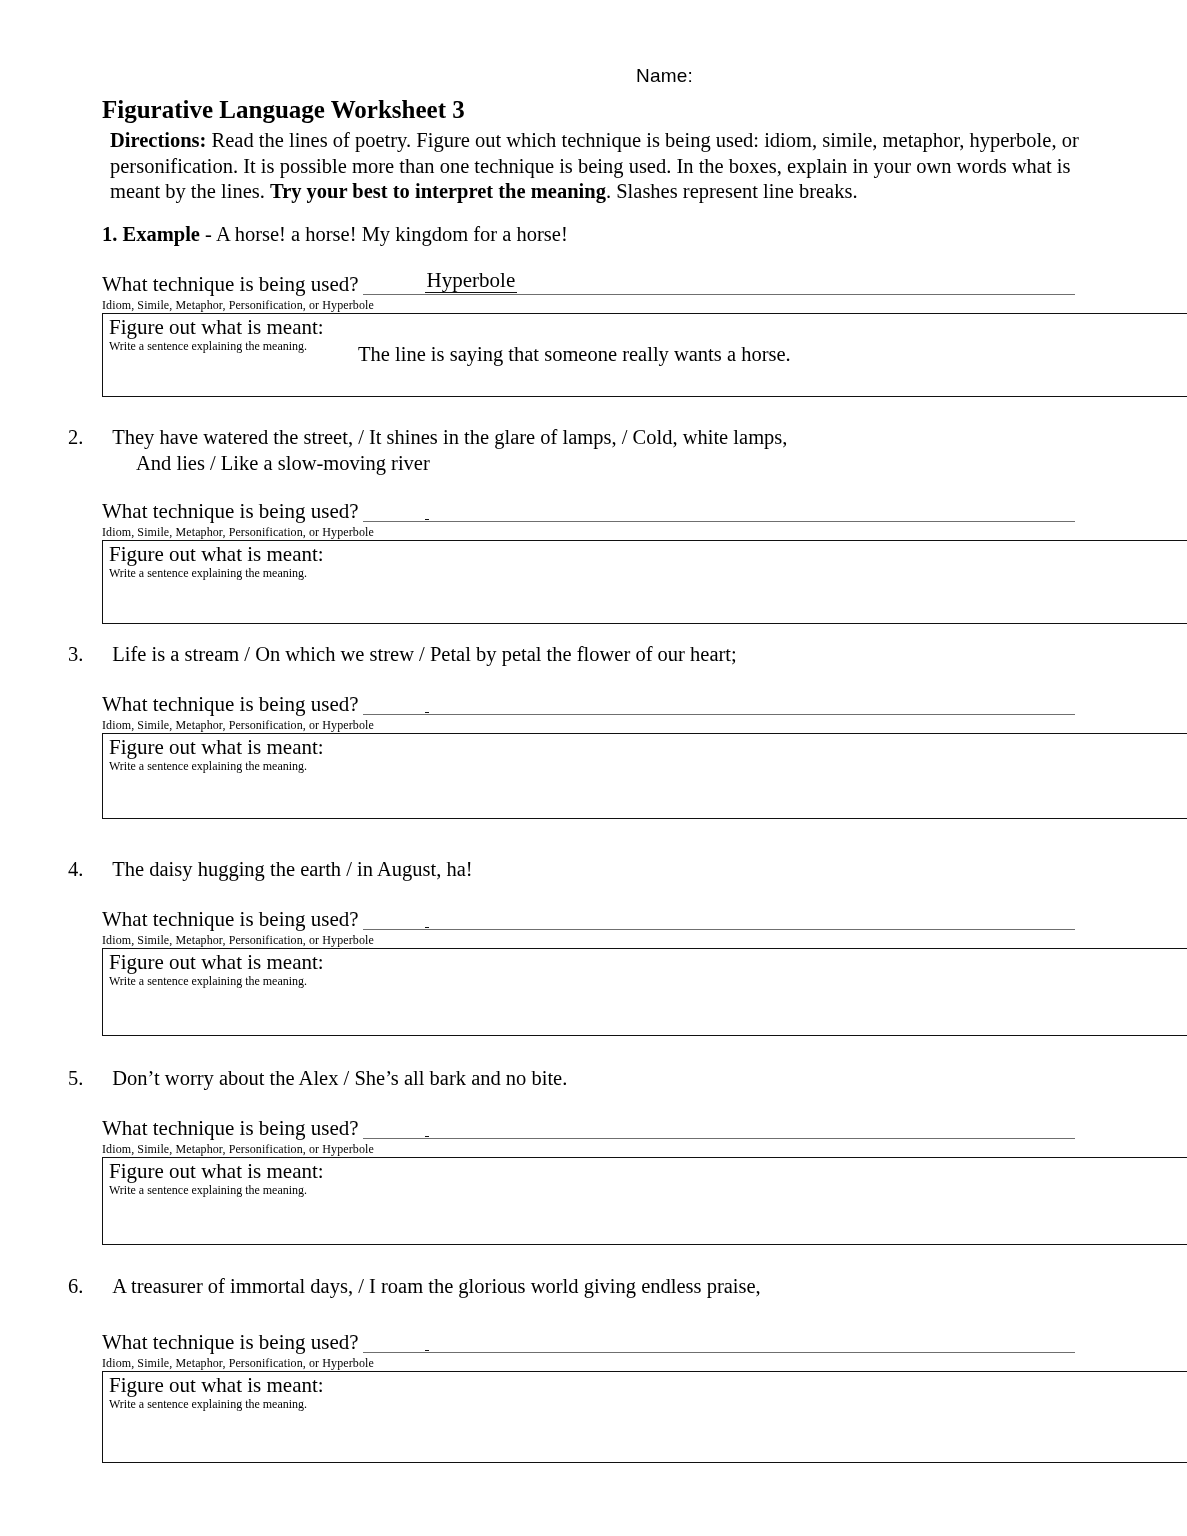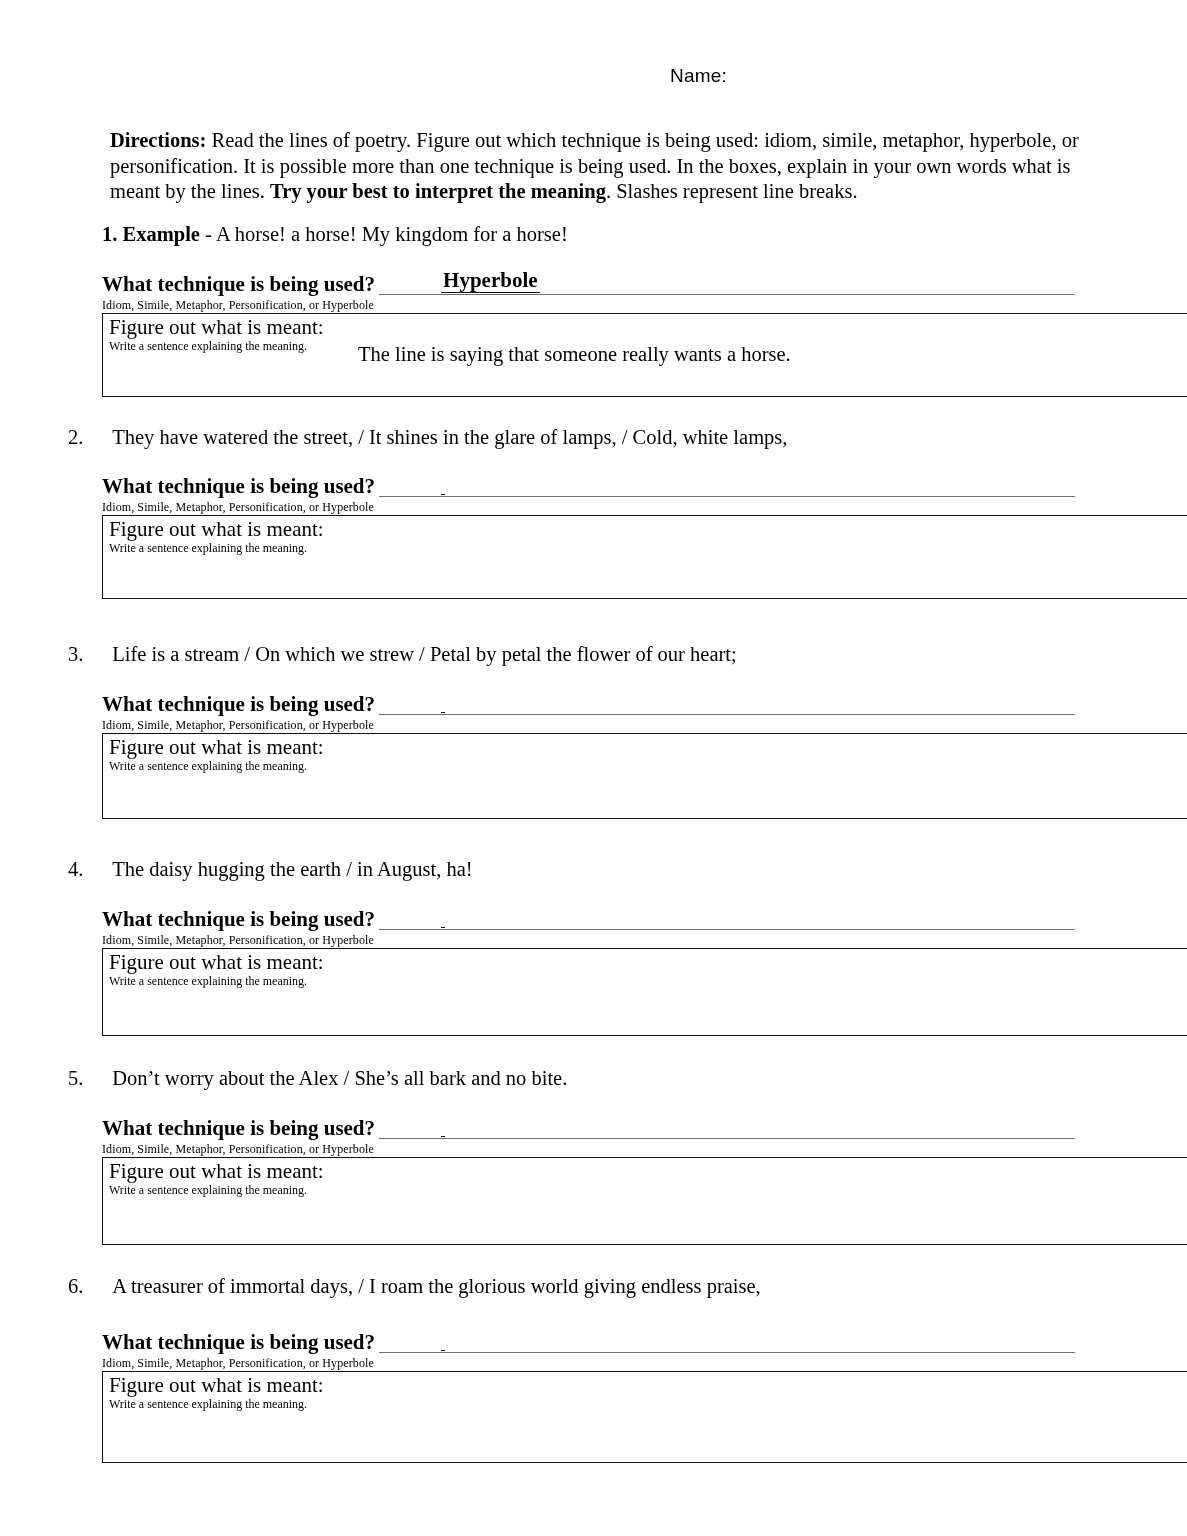--- a/index.html
+++ b/index.html
@@ -16,21 +16,21 @@
     width: 1187px;
     height: 1536px;
     background: #ffffff;
     overflow: hidden;
     box-sizing: border-box;
   }
 
   
   .name-row {
     position: absolute;
-    left: 670px;
+    left: 636px;
     top: 66px;
     width: 420px;
     display: flex;
     align-items: flex-end;
     font-family: "Liberation Sans", "DejaVu Sans", sans-serif;
   }
   .name-label {
     font-size: 19px;
     line-height: 1;
     letter-spacing: 0.2px;
@@ -94,21 +94,20 @@
   .poem .line2 {
     display: block;
     text-indent: 0;
   }
 
   
   .tech-row {
     display: flex;
     align-items: flex-end;
     width: 973px;
-    font-weight: bold;
   }
   .tech-q {
     font-size: 21px;
     line-height: 24px;
     white-space: nowrap;
     padding-bottom: 1px;
   }
   .tech-rule {
     flex: 1 1 auto;
     position: relative;
@@ -174,20 +173,21 @@
 </head>
 <body>
 
 <div class="page">
 
   <div class="name-row">
     <span class="name-label">Name:</span>
     <span class="name-blank">_____________________</span>
   </div>
 
+  <div class="title">Figurative Language Worksheet 3</div>
 
   <div class="directions">
     <b>Directions:</b><span> Read the lines of poetry.  Figure out which technique is being used: idiom, simile, metaphor, hyperbole, or personification.  It is possible more than one technique is being used.  In the boxes, explain in your own words what is meant by the lines. </span><b>Try your best to interpret the meaning</b><span>. Slashes represent line breaks.</span>
   </div>
 
   <div class="item" style="top:222px;">
     <div class="prompt example">
       <b>1.</b>&nbsp;<b>Example</b><span> - </span><span>A horse! a horse! My kingdom for a horse!</span>
     </div>
 
@@ -203,20 +203,21 @@
         <div class="ansbox-title">Figure out what is meant:</div>
         <div class="ansbox-sub">Write a sentence explaining the meaning.</div>
         <div class="ansbox-written">The line is saying that someone really wants a horse.</div>
       </div>
     </div>
   </div>
 
   <div class="item" style="top:425px;">
     <div class="prompt numbered poem">
       <span class="num">2.</span>&nbsp;&nbsp;<span>They have watered the street, / It shines in the glare of lamps, / Cold, white lamps,</span>
+      <span class="line2">And lies / Like a slow-moving river</span>
     </div>
 
     <div style="margin-top:23px;">
       <div class="tech-row">
         <span class="tech-q">What technique is being used?</span>
         <span class="tech-rule">
           <span class="tech-answer"></span>
         </span>
       </div>
       <div class="hint">Idiom, Simile, Metaphor, Personification, or Hyperbole</div>

